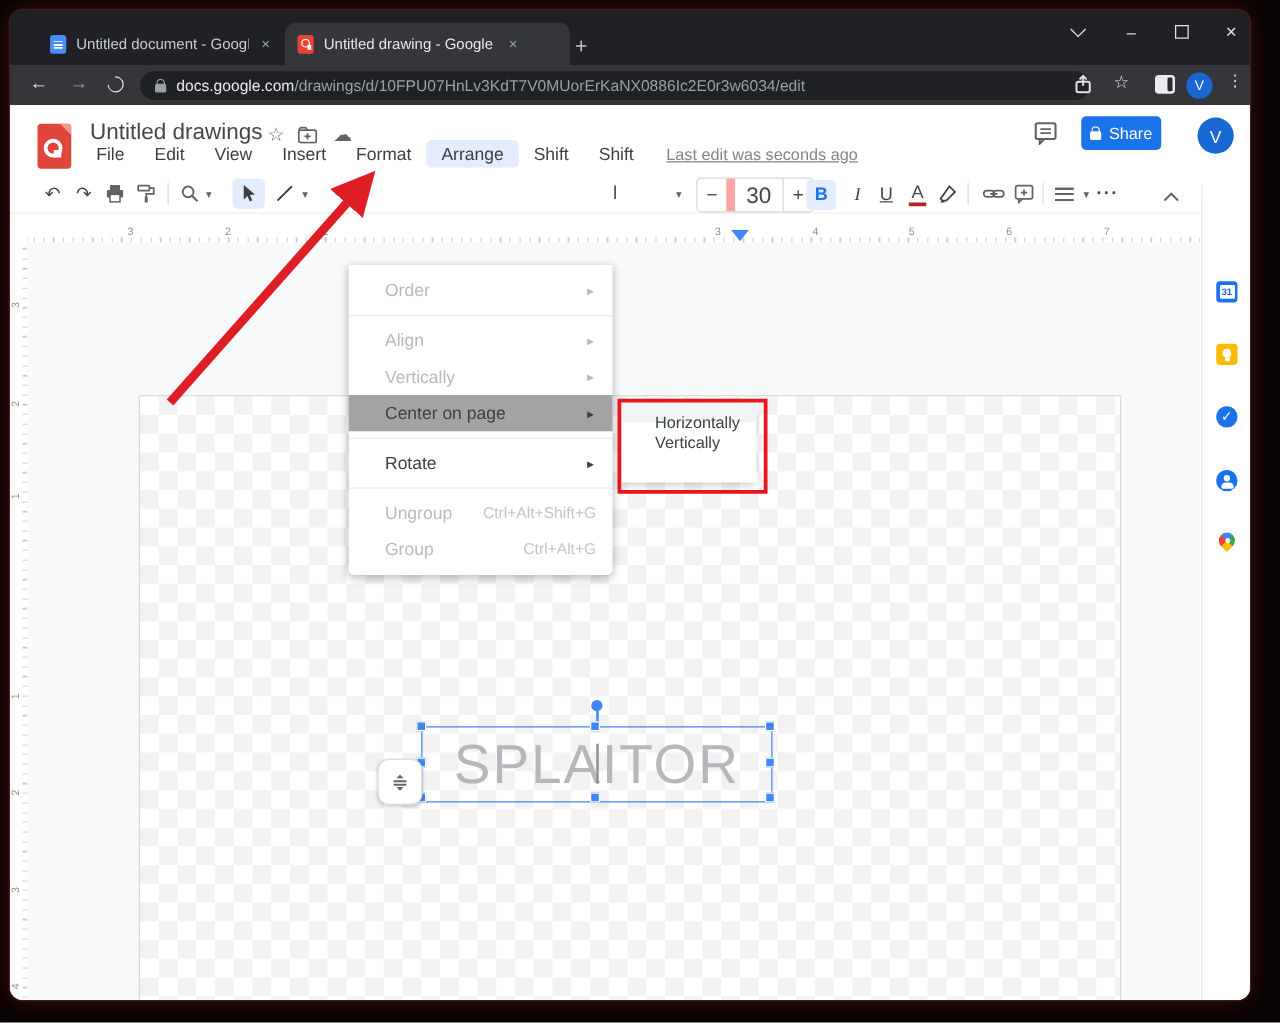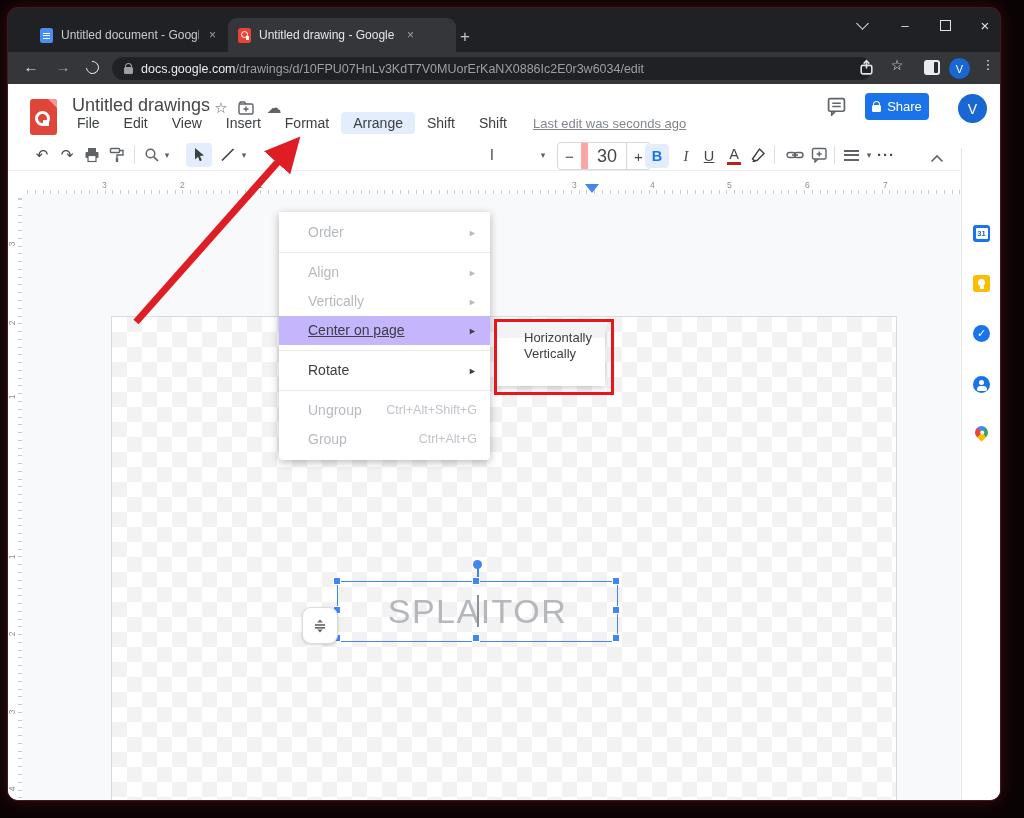--- a/index.html
+++ b/index.html
@@ -91,21 +91,21 @@
       background-size:4px 100%;background-repeat:repeat-y;background-position:right 5px;}
   #vruler span{position:absolute;left:2px;font-size:8.5px;color:#8a8f96;transform:rotate(-90deg);}
   #hmarker{left:577px;top:100px;width:0;height:0;border-left:7px solid transparent;
       border-right:7px solid transparent;border-top:9px solid #4285f4;}
   
   #canvas{left:14px;top:110px;width:938px;height:607px;background:#f8f9fa;}
   #page{left:89px;top:122px;width:784px;height:592px;border:1px solid #d8dbe0;
       background:repeating-conic-gradient(#f2f2f3 0% 25%,#ffffff 0% 50%);background-size:30px 30px;}
   #tbox{left:315px;top:387px;width:279px;height:59px;border:1.6px solid #4285f4;
       display:flex;align-items:center;justify-content:center;}
-  #tbox .txt{font-size:34px;letter-spacing:1.5px;color:#b4b7bb;}
+  #tbox .txt{font-size:44px;letter-spacing:1.5px;color:#b4b7bb;}
   .hdl{width:8px;height:8px;background:#4285f4;border:1px solid #fff;box-sizing:border-box;}
   #rotline{left:455px;top:374px;width:2px;height:14px;background:#4285f4;}
   #rotknob{left:451px;top:366px;width:9px;height:9px;border-radius:50%;background:#4285f4;}
   #tcaret{left:455px;top:401px;width:1.5px;height:32px;background:#8d9196;}
   #sidewidget{left:280px;top:413px;width:34px;height:35px;background:#fff;border:1px solid #dadce0;
       border-radius:9px;box-shadow:0 1px 3px rgba(0,0,0,.18);display:flex;align-items:center;justify-content:center;}
   
   #sidepanel{left:954px;top:76px;width:38px;height:717px;background:#fff;}
   #panelline{left:953px;top:64px;width:1px;height:729px;background:#e6e6e6;}
   .gic{left:11px;width:17px;height:17px;}
@@ -121,21 +121,21 @@
   .contacts::after{content:"";position:absolute;left:3.5px;top:9.5px;width:10px;height:5px;border-radius:5px 5px 2px 2px;background:#fff;}
   .pinwrap{left:13px;width:14px;height:14px;}
   .pin{width:13px;height:13px;border-radius:50% 50% 50% 0;transform:rotate(-45deg);
       background:conic-gradient(#4285f4 0 25%,#34a853 0 50%,#fbbc04 0 75%,#ea4335 0);}
   .pin::after{content:"";position:absolute;left:4.5px;top:4.5px;width:4px;height:4px;border-radius:50%;background:#fff;}
   
   #menu{left:271px;top:128px;width:211px;background:#fff;border-radius:0 0 4px 4px;
       box-shadow:0 2px 8px rgba(0,0,0,.28);padding:6px 0;z-index:20;}
   .ditem{height:29px;line-height:29px;padding-left:29px;font-size:14px;color:#3c4043;position:relative;}
   .ditem.dis{color:#b6bac0;}
-  .ditem.hl{background:#c4b5fd;text-decoration:underline;}
+  .ditem.hl{background:#a3a3a3;}
   .ditem .arr{position:absolute;right:13px;font-size:9px;top:1px;}
   .ditem .sc{position:absolute;right:13px;font-size:12.5px;color:#c0c4ca;}
   .dsep{height:1px;background:#e8eaed;margin:5px 0;}
   
   #redbox{left:486px;top:235px;width:114px;height:70px;border:3px solid #e8151c;z-index:22;}
   #submenu{left:489px;top:238px;width:108px;height:64px;background:#fff;box-shadow:0 2px 6px rgba(0,0,0,.2);z-index:21;}
   .sitem{height:16px;line-height:32px;padding-left:27px;font-size:13px;color:#3c4043;}
   .sitem.hl{background:#f1f3f4;}
   #arrowsvg{left:0;top:0;width:1024px;height:818px;z-index:30;pointer-events:none;}
 </style>

